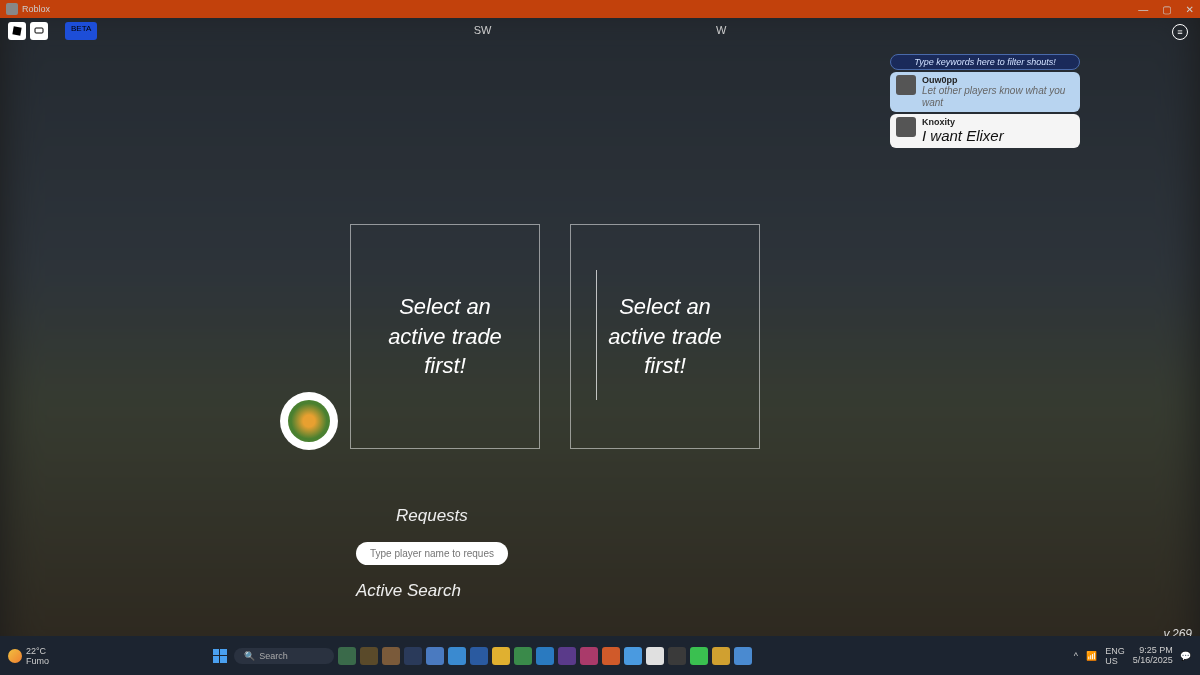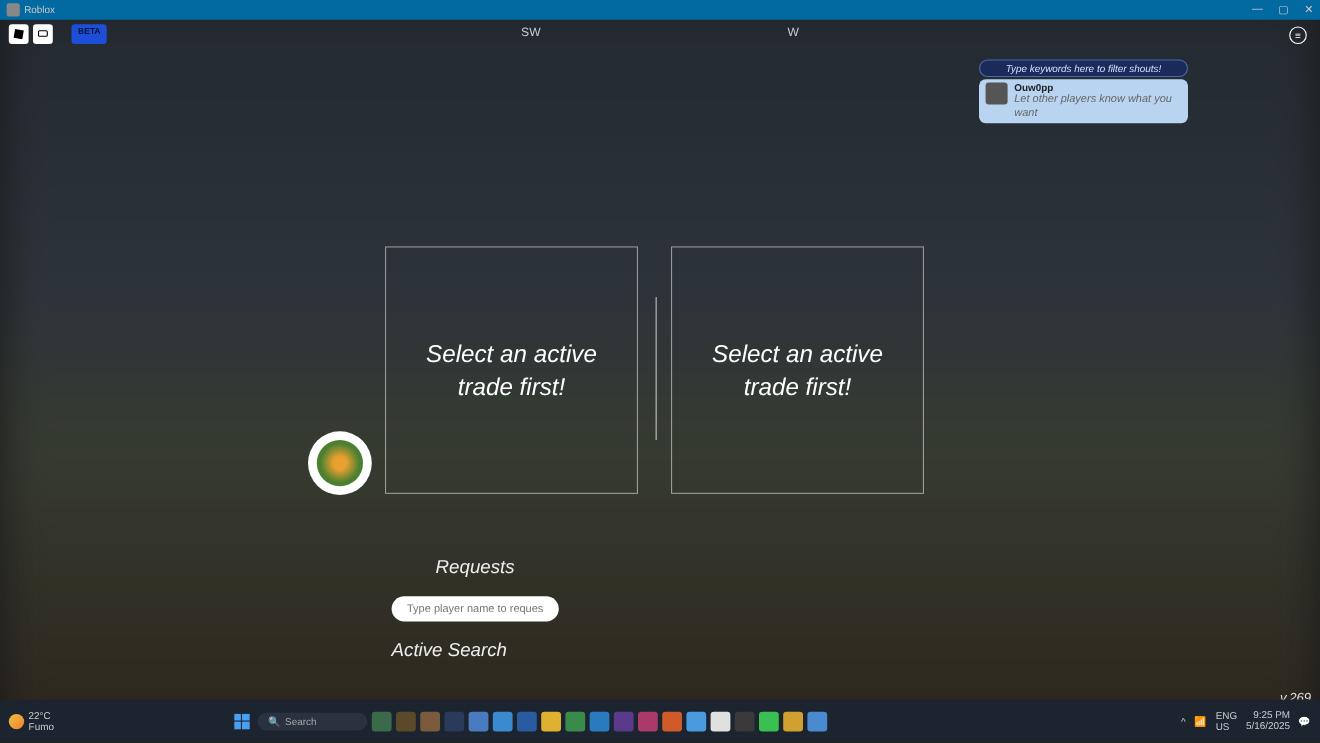--- a/index.html
+++ b/index.html
@@ -12,21 +12,21 @@
 }
 .bg-blur {
   position: absolute; inset: 0;
   background: linear-gradient(180deg, #2a3440 0%, #3a4550 40%, #4a5240 60%, #3a2f20 100%);
   filter: blur(20px);
   opacity: 0.6;
 }
 
 .titlebar {
   position: absolute; top: 0; left: 0; right: 0; height: 18px;
-  background: #0369a1; display: flex; align-items: center; padding: 0 6px;
+  background: #c2410c; display: flex; align-items: center; padding: 0 6px;
   z-index: 100;
 }
 .titlebar .app-icon { width: 12px; height: 12px; background: #888; border-radius: 2px; margin-right: 4px; }
 .titlebar .title { font-size: 9px; color: #ccc; }
 .titlebar .win-controls { margin-left: auto; display: flex; gap: 14px; font-size: 10px; color: #ccc; }
 
 .roblox-btns {
   position: absolute; top: 22px; left: 8px; display: flex; gap: 4px; z-index: 50;
 }
 .rb-btn {
@@ -63,21 +63,21 @@
 .shout-avatar { width: 20px; height: 20px; background: #555; border-radius: 3px; flex-shrink: 0; }
 .shout-body { flex: 1; }
 .shout-name { font-size: 9px; font-weight: bold; color: #222; }
 .shout-msg { font-size: 10px; font-style: italic; color: #666; line-height: 1.2; }
 .shout-msg.big { font-size: 15px; font-style: italic; color: #111; }
 
 .trade-area {
   position: absolute; top: 224px; left: 350px; display: flex; gap: 30px; z-index: 30;
 }
 .trade-panel {
-  width: 230px; height: 225px; border: 1px solid rgba(255,255,255,0.5);
+  width: 190px; height: 225px; border: 1px solid rgba(255,255,255,0.5);
   display: flex; align-items: center; justify-content: center; text-align: center;
   padding: 20px;
 }
 .trade-panel .msg { font-size: 22px; font-style: italic; color: #fff; line-height: 1.35; }
 .divider {
   position: absolute; top: 270px; left: 596px; width: 1px; height: 130px;
   background: rgba(255,255,255,0.7); z-index: 31;
 }
 
 .trade-badge {
@@ -159,20 +159,27 @@
   <span>≡</span>
 </div>
 
 <div class="shout-panel">
   <div class="shout-filter">Type keywords here to filter shouts!</div>
   <div class="shout-card highlight">
     <div class="shout-avatar"></div>
     <div class="shout-body">
       <div class="shout-name">Ouw0pp</div>
       <div class="shout-msg">Let other players know what you want</div>
+    </div>
+  </div>
+  <div class="shout-card">
+    <div class="shout-avatar"></div>
+    <div class="shout-body">
+      <div class="shout-name">Knoxity</div>
+      <div class="shout-msg big">I want Elixer</div>
     </div>
   </div>
 </div>
 
 <div class="trade-area">
   <div class="trade-panel">
     <div class="msg">Select an active trade first!</div>
   </div>
   <div class="trade-panel">
     <div class="msg">Select an active trade first!</div>

